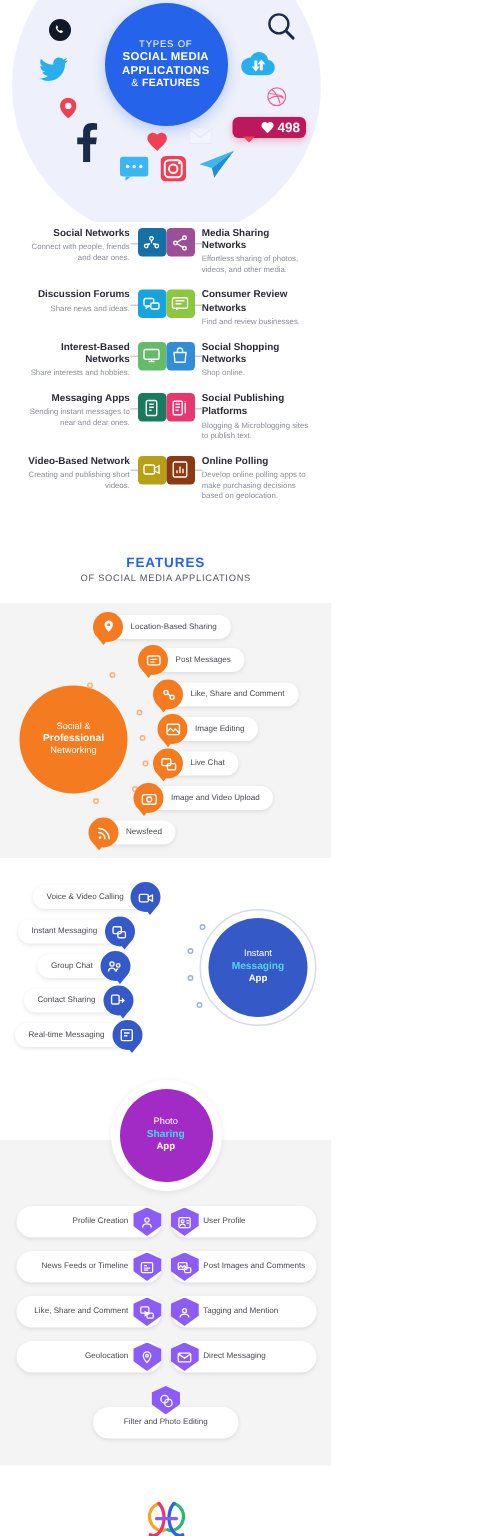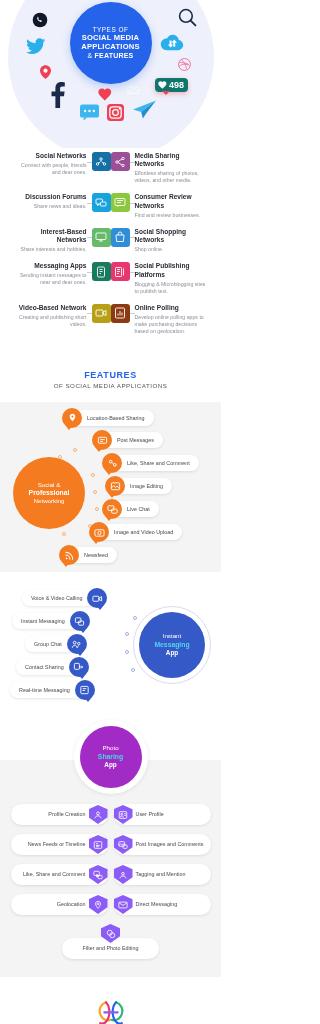--- a/index.html
+++ b/index.html
@@ -52,24 +52,24 @@
   .hero-center .l2 { font-size: 7.6px; font-weight: bold; letter-spacing: .2px; }
   .hero-center .l3 { font-size: 7.6px; font-weight: bold; letter-spacing: .2px; }
   .hero-center .l4 { font-size: 7px; font-weight: bold; letter-spacing: .2px; }
   .hero-center .l4 .amp { font-weight: 400; }
 
   .hi { position: absolute; display: flex; align-items: center; justify-content: center; }
   .hi svg { display: block; }
 
   .badge498 {
     position: absolute;
-    background: #0f766e;
+    background: #be185d;
     color: #fff;
     border-radius: 4px;
-    padding: 2px 4px 2px 3px;
+    padding: 2px 4px 2px 19px;
     font-size: 9px;
     font-weight: bold;
     display: flex;
     align-items: center;
     gap: 2px;
     box-shadow: 0 2px 5px rgba(239,64,86,.35);
   }
   .badge498::after {
     content: "";
     position: absolute;

